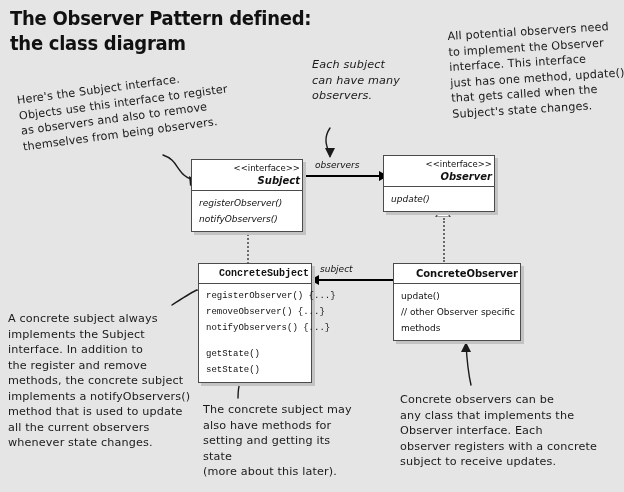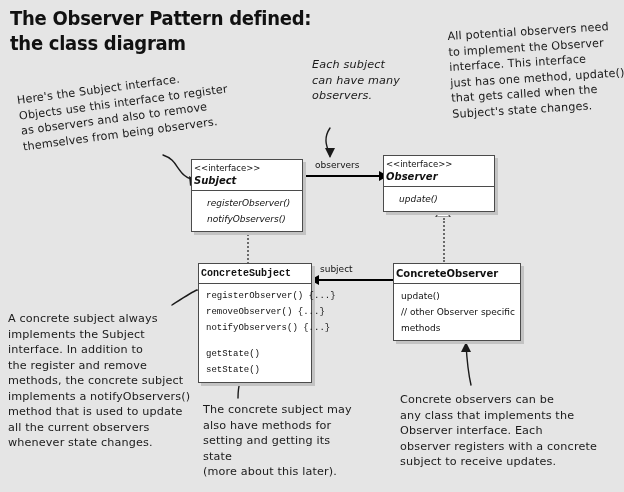--- a/index.html
+++ b/index.html
@@ -57,38 +57,38 @@
 
   
   .umlbox {
     position: absolute;
     background: #ffffff;
     border: 1px solid #4b4b4b;
     box-shadow: 3px 3px 0 0 #c3c3c3;
     box-sizing: border-box;
   }
   .uml-head {
-    text-align: left;
+    text-align: right;
     padding: 3px 2px 4px 2px;
     border-bottom: 1px solid #4b4b4b;
     font-size: 9px;
     line-height: 11px;
     color: #111;
   }
   .uml-stereo { font-size: 8.5px; }
   .uml-name { font-weight: bold; font-size: 10px; padding-top: 1px; }
   .uml-name.abstract { font-style: italic; }
   .uml-body { padding: 4px 6px 4px 7px; }
   .uml-body .m {
     font-size: 9px;
     line-height: 16px;
     color: #111;
     white-space: pre;
   }
-  .uml-body .m.italic { font-style: italic; margin-left: 8px; }
+  .uml-body .m.italic { font-style: italic; }
   .uml-body .m.gap { height: 10px; line-height: 10px; }
 
   #box-subject          { left: 191px; top: 159px; width: 112px; }
   #box-observer         { left: 383px; top: 155px; width: 112px; }
   #box-concretesubject  { left: 198px; top: 263px; width: 114px; font-family: Liberation Mono, monospace; }
   #box-concreteobserver { left: 393px; top: 263px; width: 128px; }
 
   
   .line { position: absolute; background: #000000; }
   .assoc-h { height: 2px; }
@@ -106,20 +106,21 @@
     width: 0; height: 0;
     border-top: 5px solid transparent;
     border-bottom: 5px solid transparent;
     border-right: 9px solid #000000;
   }
   .edge-label {
     position: absolute;
     font-family: "DejaVu Sans", sans-serif;
     font-size: 9px;
     color: #111;
+    font-style: italic;
   }
 
   
   .dotted-v {
     position: absolute;
     width: 0;
     border-left: 2px dotted #6a6a6a;
   }
   .tri-up-outline {
     position: absolute;

